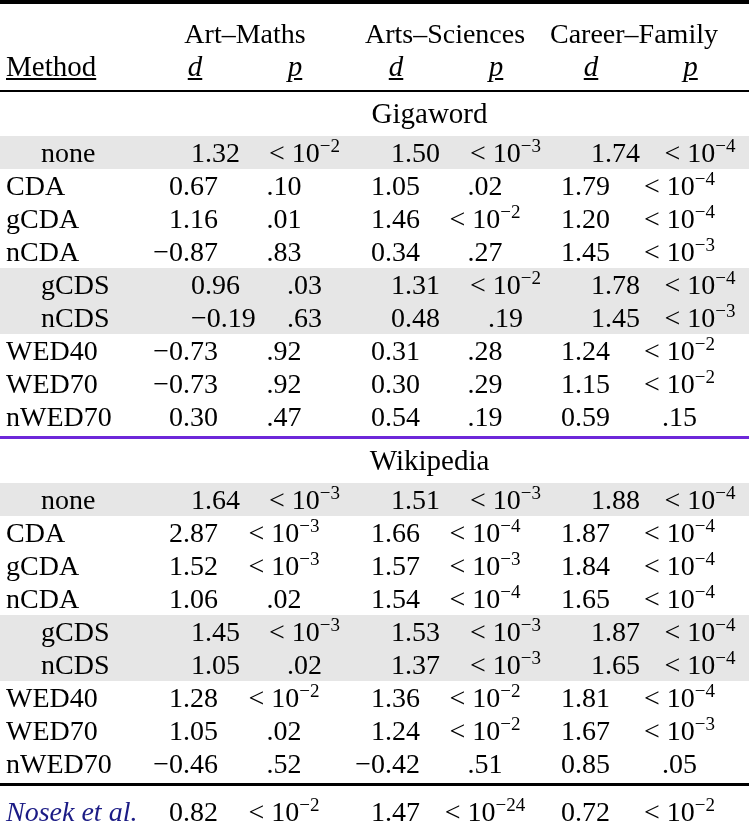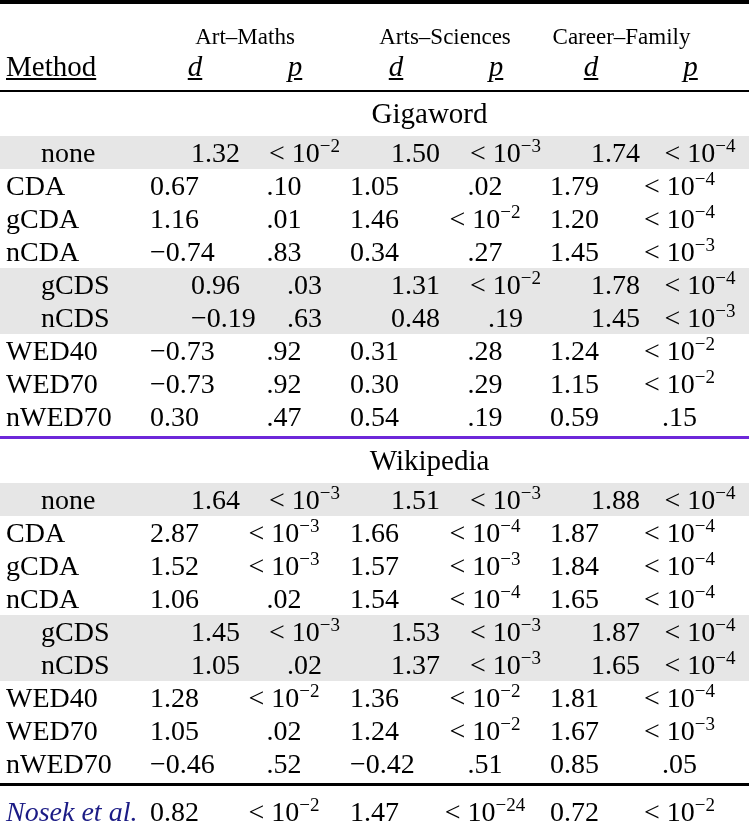--- a/index.html
+++ b/index.html
@@ -16,21 +16,21 @@
     width: 749px;
     border-top: 4px solid #000;
     border-bottom: 4px solid #000;
     font-size: 28px;
   }
   thead { border-bottom: 2px solid #000; }
   th, td { font-weight: normal; padding: 0; }
 
   
   .group-row th {
-    font-size: 23px; text-align: center; vertical-align: bottom;
+    font-size: 28px; text-align: center; vertical-align: bottom;
     padding-top: 8px; height: 38px; white-space: nowrap;
   }
   .group-row .g1, .group-row .g2 { padding-right: 10px; }
   .group-row .g3 { padding-right: 56px; }
   .sub-row th {
     font-size: 29px; font-style: italic; text-align: center;
     vertical-align: bottom; height: 30px; padding-bottom: 7px;
     padding-left: 22px;
     text-decoration: underline;
   }
@@ -43,21 +43,21 @@
     font-weight: normal; font-size: 29px; text-align: center;
     padding: 5px 0 6px 110px; white-space: nowrap;
   }
   .sec-title.ruled td { border-top: 3px solid #6d28d9; }
 
   
   tbody tr.data-row td {
     height: 33px; line-height: 33px; white-space: nowrap;
   }
   td.method { text-align: left; padding-left: 6px; }
-  td.d-val  { text-align: left; }
+  td.d-val  { text-align: right; }
   td.p-val  { text-align: center; }
   tr.shaded td { background: var(--shade); padding-left: 41px; }
   tr.sec-last td { padding-bottom: 3px; }
 
   sup {
     font-size: 68%; line-height: 0;
     vertical-align: baseline; position: relative; top: -0.55em;
   }
 
   
@@ -122,21 +122,21 @@
           <td class="method">gCDA</td>
           <td class="d-val">1.16</td>
           <td class="p-val">.01</td>
           <td class="d-val">1.46</td>
           <td class="p-val">&lt; 10<sup>−2</sup></td>
           <td class="d-val">1.20</td>
           <td class="p-val">&lt; 10<sup>−4</sup></td>
         </tr>
         <tr class="data-row">
           <td class="method">nCDA</td>
-          <td class="d-val">−0.74</td>
+          <td class="d-val">−0.87</td>
           <td class="p-val">.83</td>
           <td class="d-val">0.34</td>
           <td class="p-val">.27</td>
           <td class="d-val">1.45</td>
           <td class="p-val">&lt; 10<sup>−3</sup></td>
         </tr>
         <tr class="data-row shaded">
           <td class="method">gCDS</td>
           <td class="d-val">0.96</td>
           <td class="p-val">.03</td>

